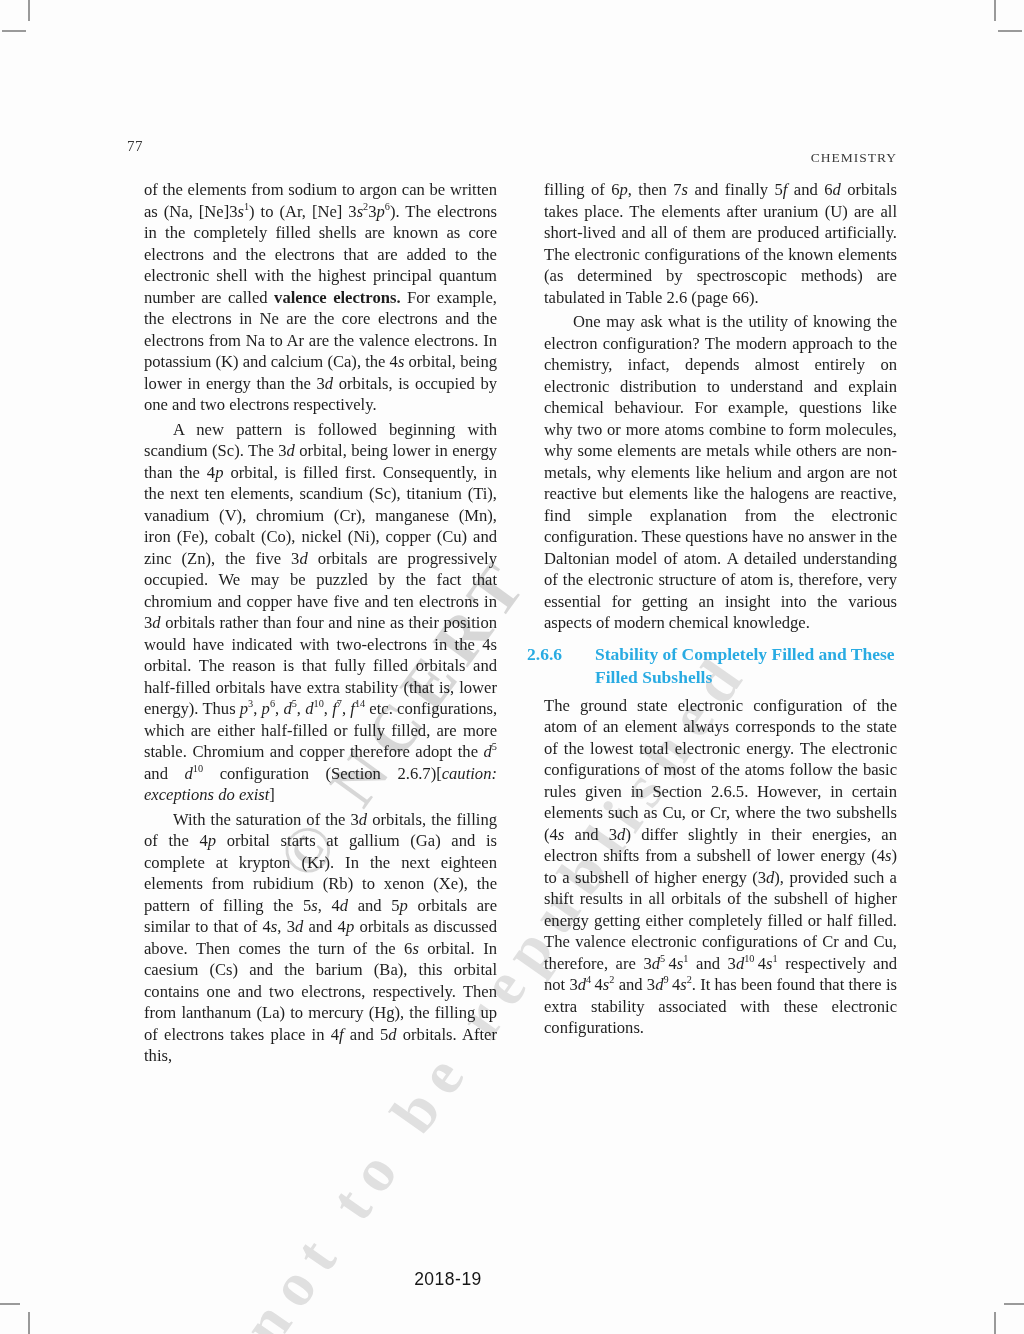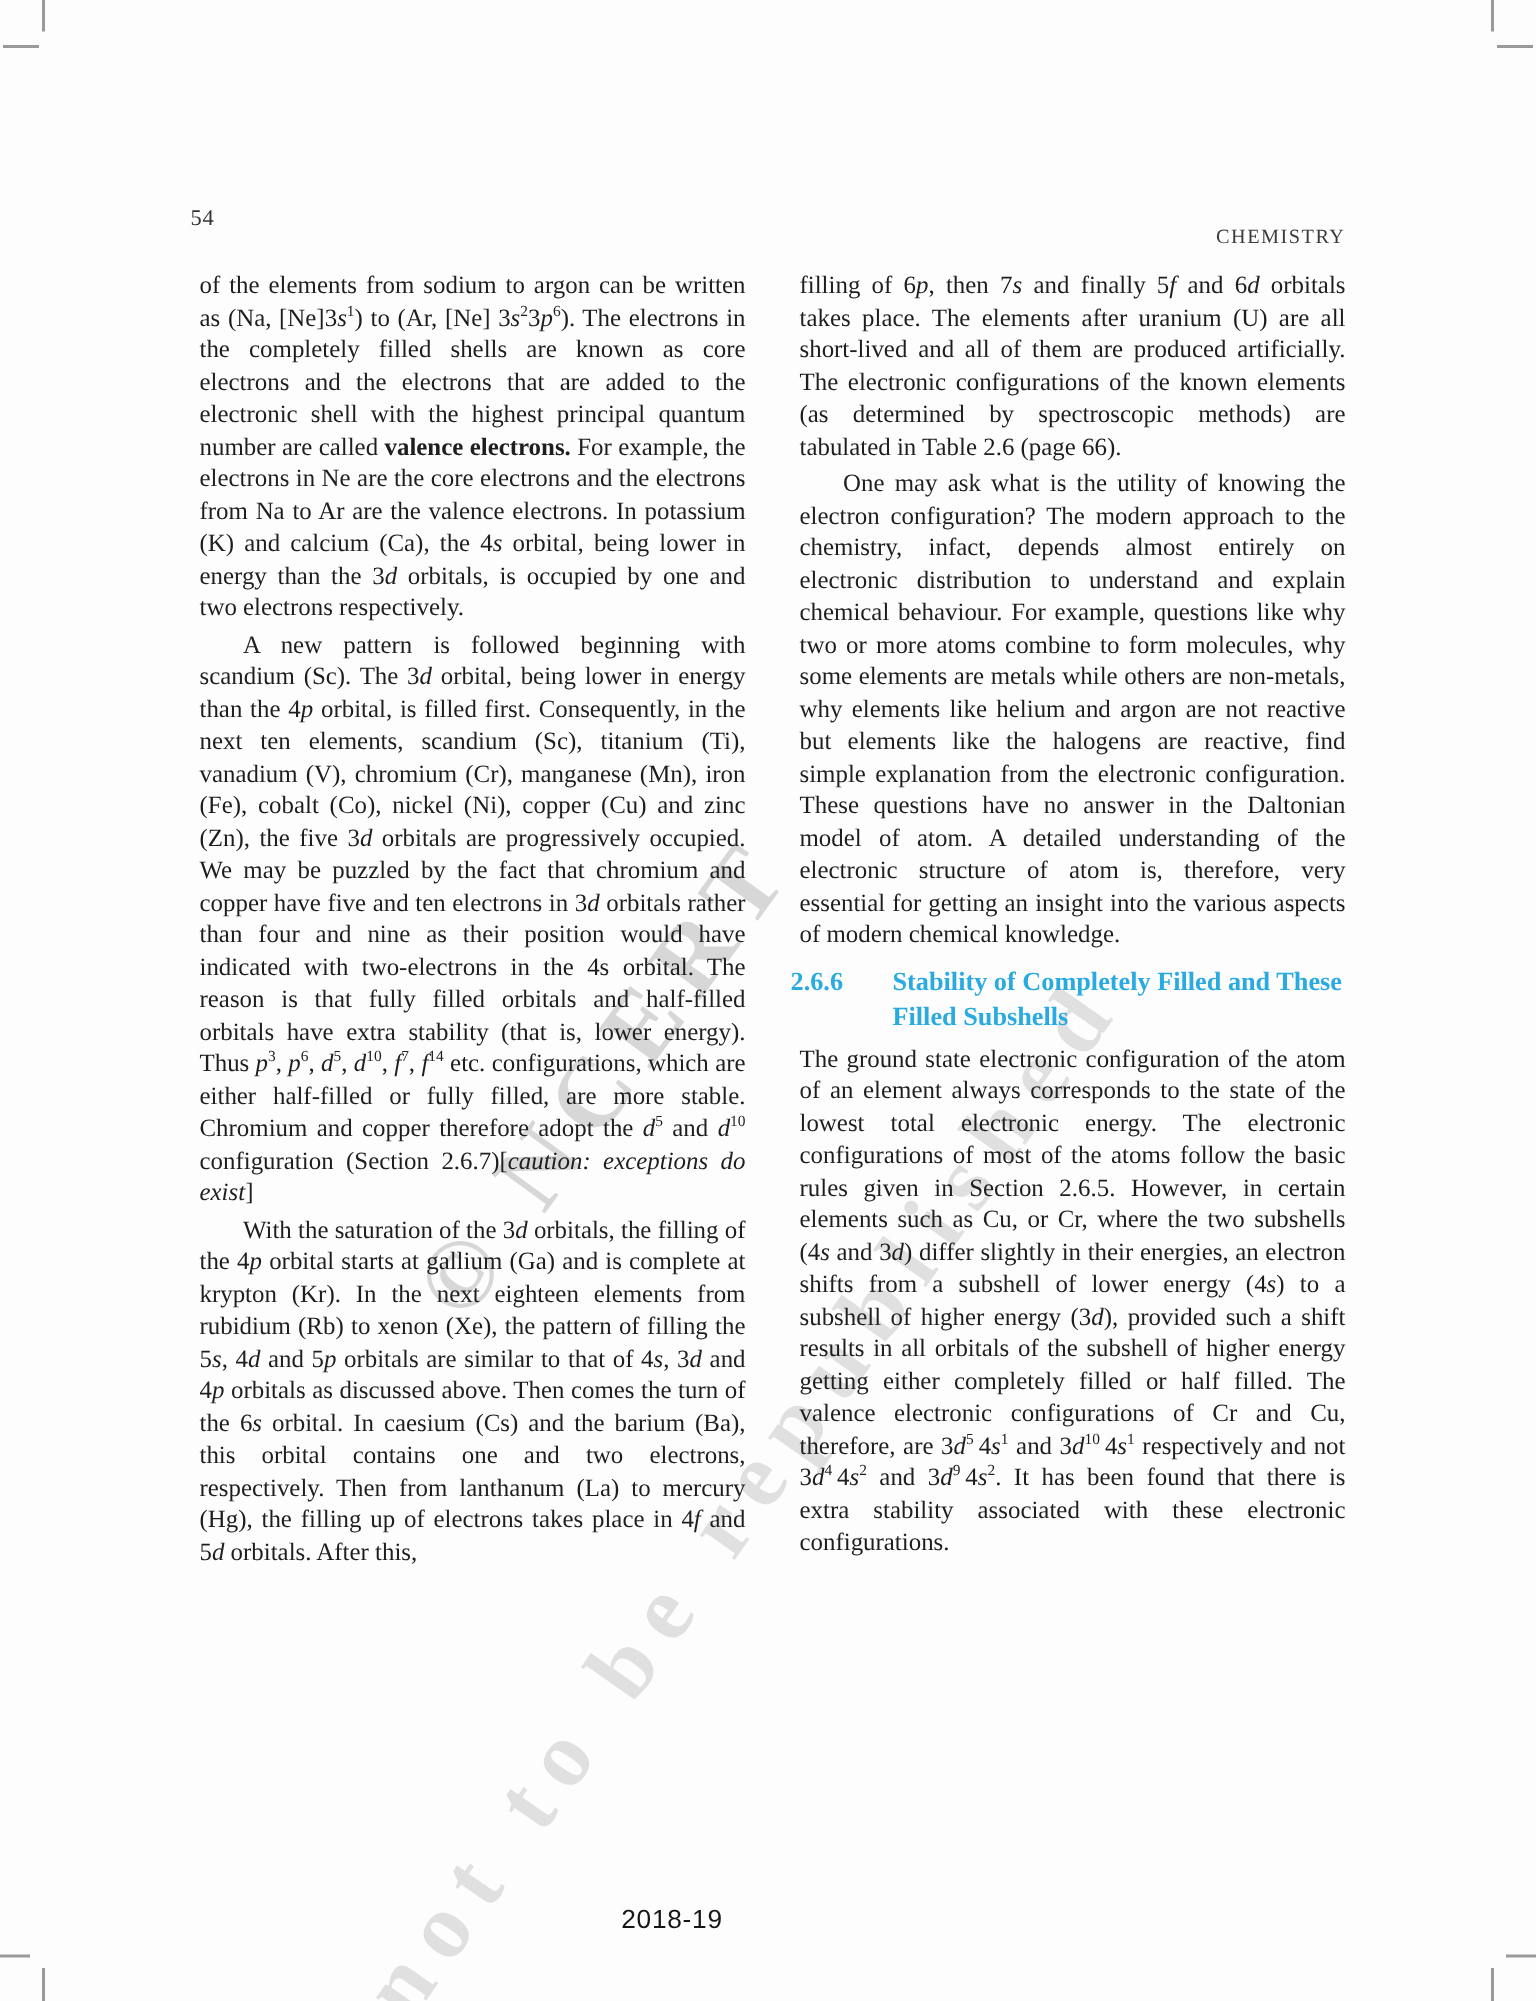--- a/index.html
+++ b/index.html
@@ -23,21 +23,21 @@
     font-size:13.5px; letter-spacing:1px; color:#3b3b3b;margin-top:11px;
   }
   
   .columns {
     position:absolute; top:179px; left:127px;
     width:770px; display:flex; gap:30px;
   }
   .col { width:370px; }
   .para {
     font-size:16.6px; line-height:21.5px; text-align:justify;
-    margin:0 0 3px 6px; color:var(--ink);
+    margin:0 0 3px 17px; color:var(--ink);
   }
   .para.indent { text-indent:29px; }
   .para i { font-style:italic; }
   .para b { font-weight:bold; }
   sup { font-size:62%; line-height:0; vertical-align:super; }
   
   .section-heading {
     display:flex; margin:9px 0 6px 0;
     color:var(--heading-color); font-weight:bold;
     font-size:17.5px; line-height:23px;
@@ -78,21 +78,21 @@
   <div class="crop" style="left:0;top:1303px;width:20px;height:1.5px"></div>
   <div class="crop" style="left:28px;top:1312px;width:1.5px;height:22px"></div>
   <div class="crop" style="left:1004px;top:1303px;width:20px;height:1.5px"></div>
   <div class="crop" style="left:994px;top:1312px;width:1.5px;height:22px"></div>
 
   <div class="watermark wm1">© NCERT</div>
   <div class="watermark wm2">not to be republished</div>
 
   <div class="content-layer">
 
-    <div class="folio">54</div>
+    <div class="folio">77</div>
     <div class="running-head">CHEMISTRY</div>
 
     <div class="columns">
       <div class="col">
         <p class="para">of the elements from sodium to argon can be written as (Na, [Ne]3<i>s</i><sup>1</sup>) to (Ar, [Ne] 3<i>s</i><sup>2</sup>3<i>p</i><sup>6</sup>). The electrons in the completely filled shells are known as core electrons and the electrons that are added to the electronic shell with the highest principal quantum number are called <b>valence electrons.</b> For example, the electrons in Ne are the core electrons and the electrons from Na to Ar are the valence electrons. In potassium (K) and calcium (Ca), the 4<i>s</i> orbital, being lower in energy than the 3<i>d</i> orbitals, is occupied by one and two electrons respectively.</p>
         <p class="para indent">A new pattern is followed beginning with scandium (Sc). The 3<i>d</i> orbital, being lower in energy than the 4<i>p</i> orbital, is filled first. Consequently, in the next ten elements, scandium (Sc), titanium (Ti), vanadium (V), chromium (Cr), manganese (Mn), iron (Fe), cobalt (Co), nickel (Ni), copper (Cu) and zinc (Zn), the five 3<i>d</i> orbitals are progressively occupied. We may be puzzled by the fact that chromium and copper have five and ten electrons in 3<i>d</i> orbitals rather than four and nine as their position would have indicated with two-electrons in the 4s orbital. The reason is that fully filled orbitals and half-filled orbitals have extra stability (that is, lower energy). Thus <i>p</i><sup>3</sup>, <i>p</i><sup>6</sup>, <i>d</i><sup>5</sup>, <i>d</i><sup>10</sup>, <i>f</i><sup>7</sup>, <i>f</i><sup>14</sup> etc. configurations, which are either half-filled or fully filled, are more stable. Chromium and copper therefore adopt the <i>d</i><sup>5</sup> and <i>d</i><sup>10</sup> configuration (Section 2.6.7)[<i>caution: exceptions do exist</i>]</p>
         <p class="para indent">With the saturation of the 3<i>d</i> orbitals, the filling of the 4<i>p</i> orbital starts at gallium (Ga) and is complete at krypton (Kr). In the next eighteen elements from rubidium (Rb) to xenon (Xe), the pattern of filling the 5<i>s</i>, 4<i>d</i> and 5<i>p</i> orbitals are similar to that of 4<i>s</i>, 3<i>d</i> and 4<i>p</i> orbitals as discussed above. Then comes the turn of the 6<i>s</i> orbital. In caesium (Cs) and the barium (Ba), this orbital contains one and two electrons, respectively. Then from lanthanum (La) to mercury (Hg), the filling up of electrons takes place in 4<i>f</i> and 5<i>d</i> orbitals. After this,</p>
       </div>
       <div class="col">
         <p class="para">filling of 6<i>p</i>, then 7<i>s</i> and finally 5<i>f</i> and 6<i>d</i> orbitals takes place. The elements after uranium (U) are all short-lived and all of them are produced artificially. The electronic configurations of the known elements (as determined by spectroscopic methods) are tabulated in Table 2.6 (page 66).</p>

